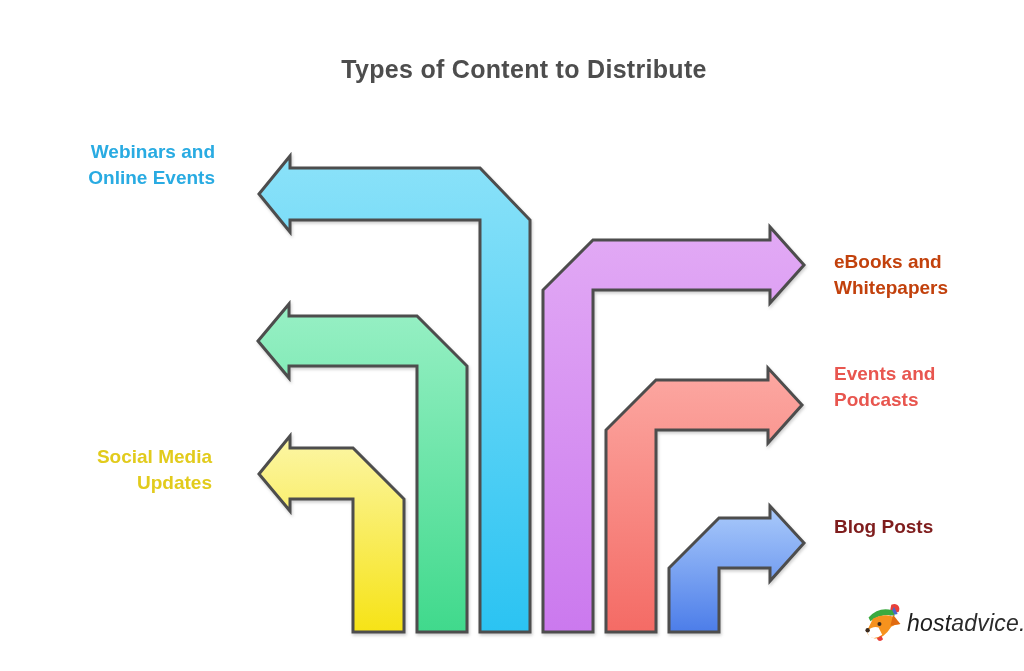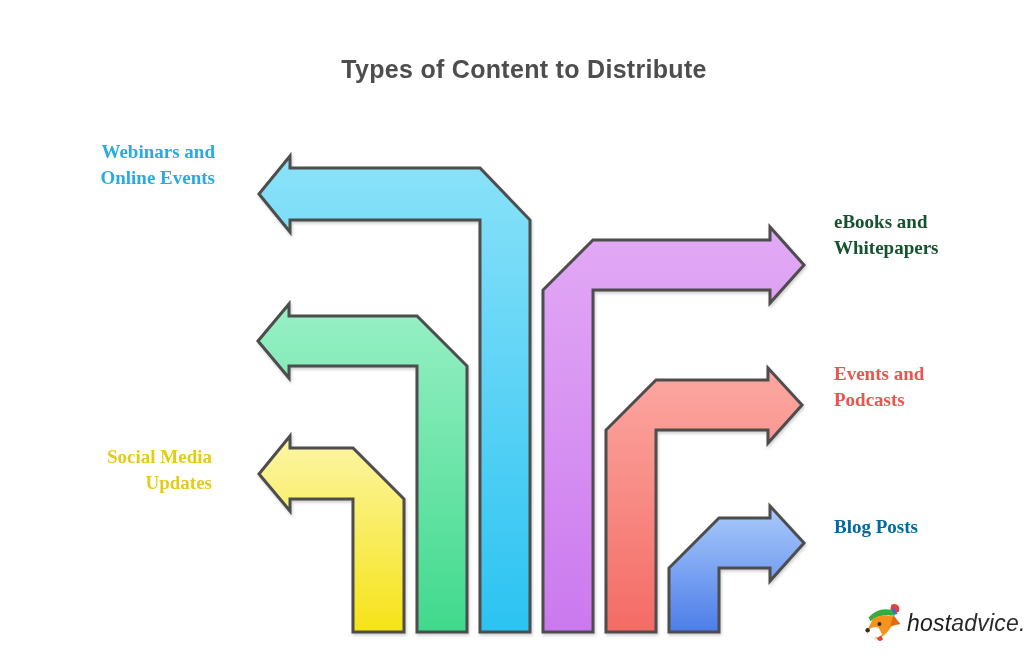--- a/index.html
+++ b/index.html
@@ -8,21 +8,21 @@
   .canvas{position:absolute;left:12px;top:0;width:1024px;height:671px;}
 
   .title{position:absolute;left:0;top:55px;width:1024px;text-align:center;
          font-size:25px;font-weight:700;color:#4D4D4D;letter-spacing:.3px;}
 
   .diagram-svg{position:absolute;left:0;top:0;}
   .arrow{stroke:#4D4D4D;stroke-width:3;stroke-linejoin:miter;
          filter:drop-shadow(1px 2px 1.5px rgba(90,90,90,.30));}
 
   .label{position:absolute;font-size:19px;font-weight:700;line-height:26px;
-         white-space:pre-line;font-family:Liberation Serif, serif;}
+         white-space:pre-line;}
   .label.left{text-align:right;}
   .label.right{text-align:left;}
   .lbl-webinars{top:139px;right:821px;}
   .lbl-infographics{top:291px;right:824px;}
   .lbl-social{top:444px;right:824px;}
   .lbl-ebooks{top:209px;left:822px;}
   .lbl-videos{top:361px;left:822px;}
   .lbl-blog{top:514px;left:822px;}
 
   .logo{position:absolute;left:852px;top:601px;display:flex;align-items:center;gap:3px;}
@@ -70,25 +70,25 @@
     <path class="arrow" fill="url(#grad2)" d="M247 474 L278 436 L278 448 L341 448 L392 499 L392 632 L341 632 L341 499 L278 499 L278 511 Z" stroke="#4D4D4D"></path>
     <path class="arrow" fill="url(#grad3)" d="M792 265 L758 303 L758 290 L581 290 L581 632 L531 632 L531 290 L581 240 L758 240 L758 227 Z" stroke="#4D4D4D"></path>
     <path class="arrow" fill="url(#grad4)" d="M790 405 L756 443 L756 430 L644 430 L644 632 L594 632 L594 430 L644 380 L756 380 L756 368 Z" stroke="#4D4D4D"></path>
     <path class="arrow" fill="url(#grad5)" d="M792 543 L758 581 L758 568 L707 568 L707 632 L657 632 L657 568 L707 518 L758 518 L758 506 Z" stroke="#4D4D4D"></path>
   </svg>
 
   <div class="label left lbl-webinars" style="color: rgb(41, 171, 226);">Webinars and
 Online Events</div>
   <div class="label left lbl-social" style="color: rgb(226, 203, 28); text-align: right;">Social Media
 Updates</div>
-  <div class="label right lbl-ebooks" style="color: #14532d;">eBooks and
+  <div class="label right lbl-ebooks" style="color: #c2410c; margin-top: 40px;">eBooks and
 Whitepapers</div>
   <div class="label right lbl-videos" style="color: rgb(232, 86, 79);">Events and
 Podcasts</div>
-  <div class="label right lbl-blog" style="color: #0369a1;">Blog Posts</div>
+  <div class="label right lbl-blog" style="color: #7f1d1d;">Blog Posts</div>
 
   <div class="logo">
     <svg width="40" height="44" viewBox="0 0 44 46">
       <path d="M30 3 C36 0 41 5 38 11 L28 13 Z" fill="#E8403A"></path>
       <path d="M33 5 L37 13 L28 15 Z" fill="#4A68C8"></path>
       <path d="M5 17 Q16 5 31 9 L34 15 Q19 12 7 21 Z" fill="#3BAA3F"></path>
       <path d="M3 32 L10 18 Q22 12 32 16 L40 24 Q34 24 30 27 Q22 40 12 40 Q4 38 3 32 Z" fill="#F6921E"></path>
       <path d="M32 14 L40 24 L29 26 Z" fill="#E06A10"></path>
       <path d="M3 32 Q10 26 16 28 L20 36 Q12 42 6 38 Z" fill="#FFFFFF"></path>
       <path d="M14 40 Q17 45 21 41 L19 37 Z" fill="#E8403A"></path>

